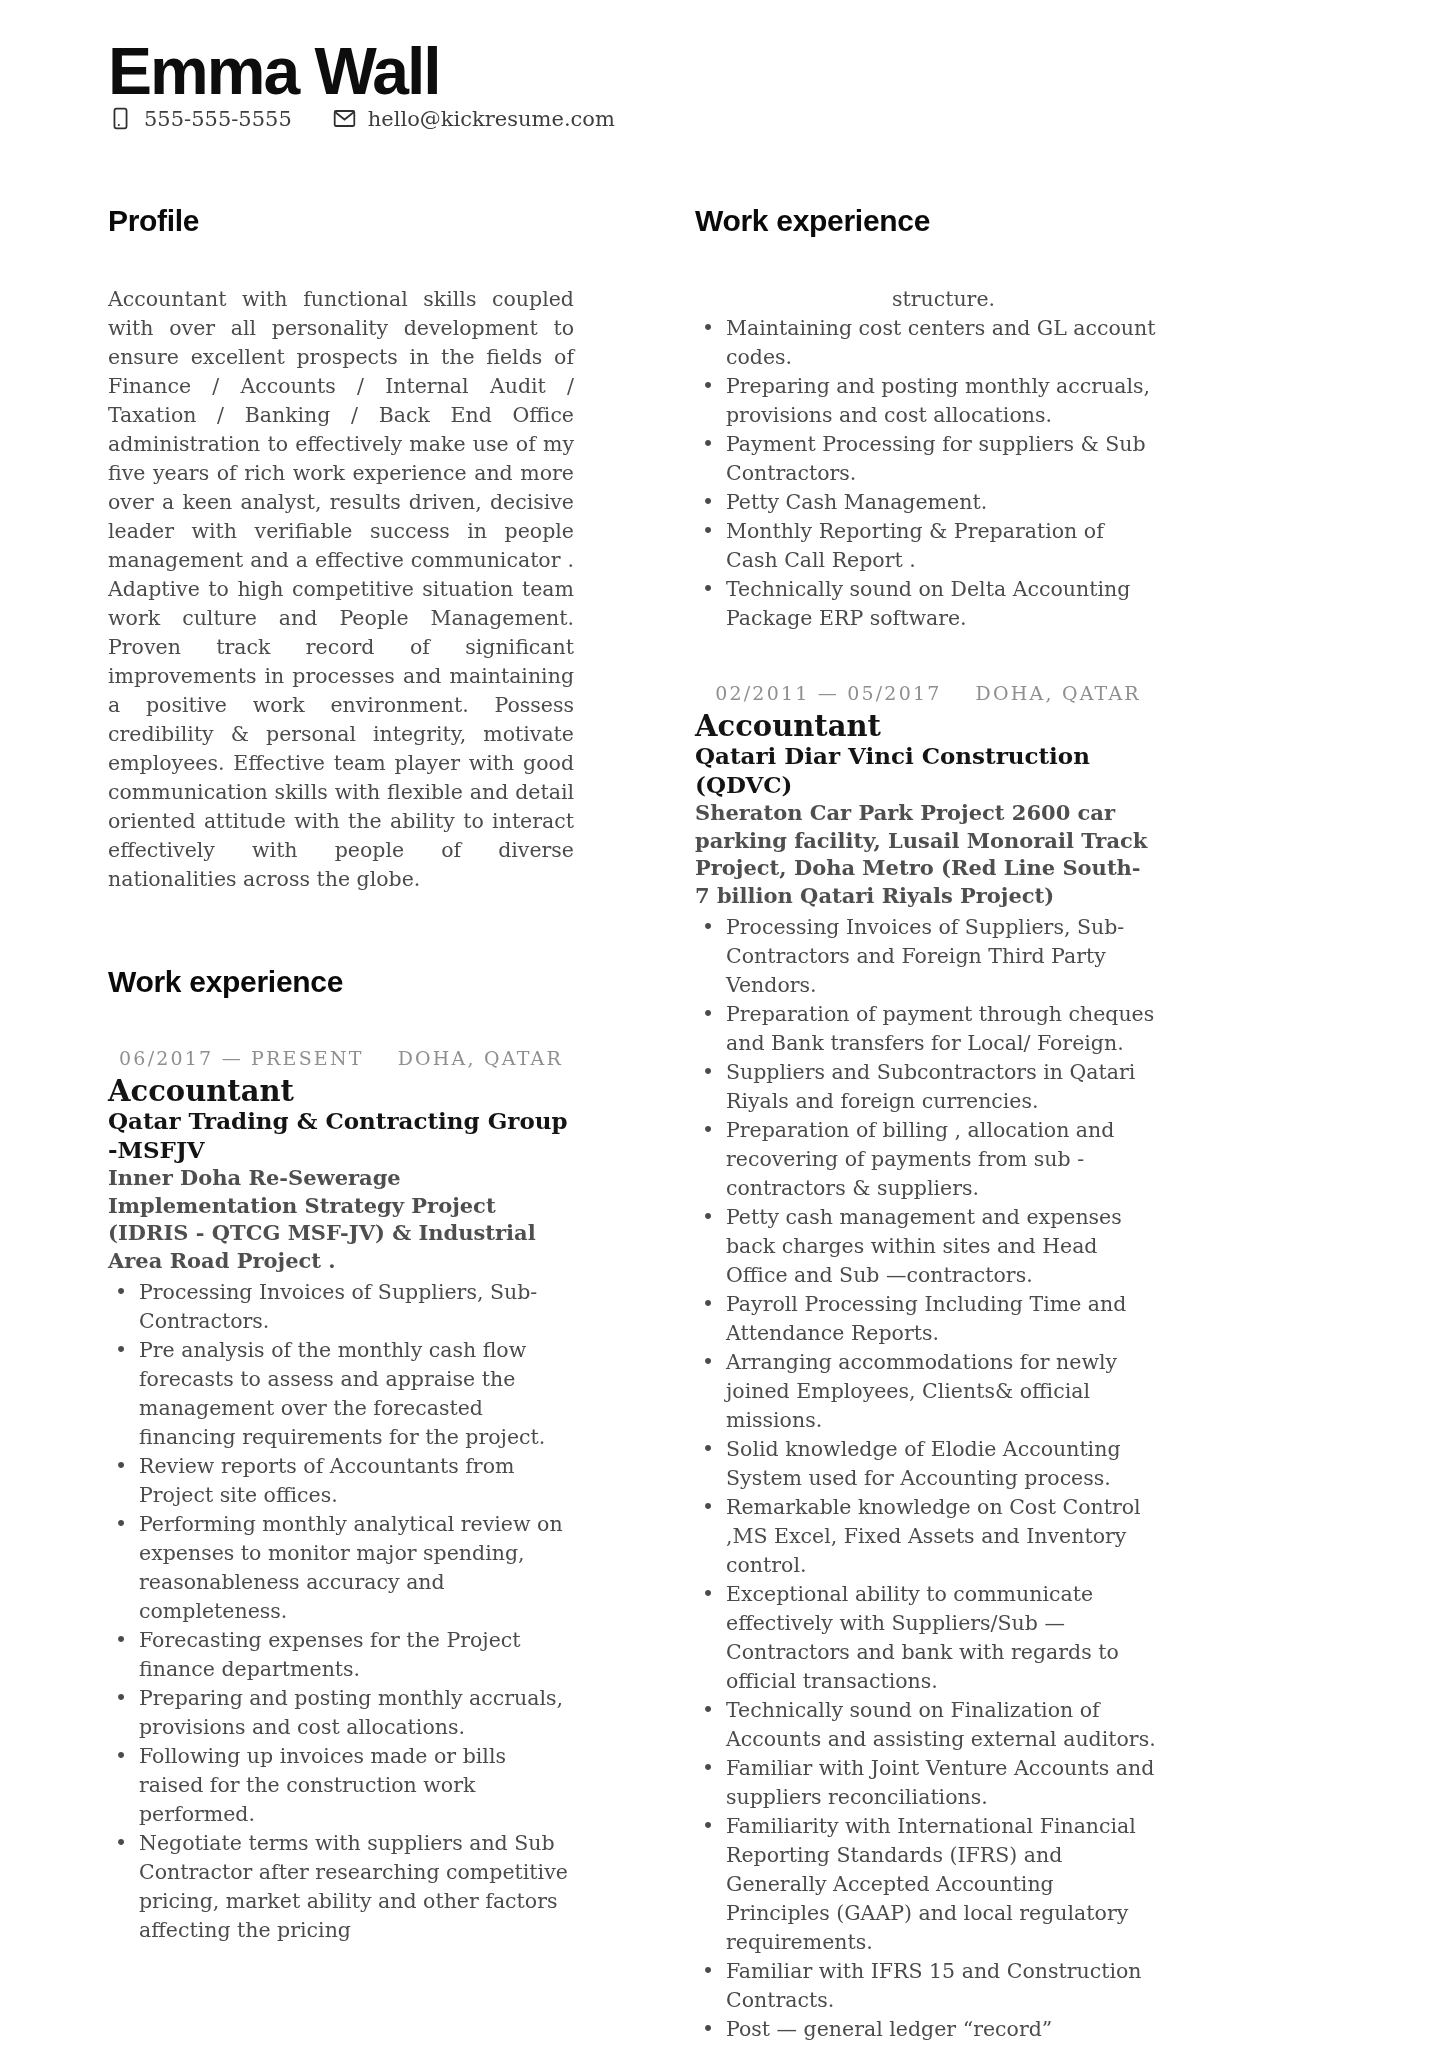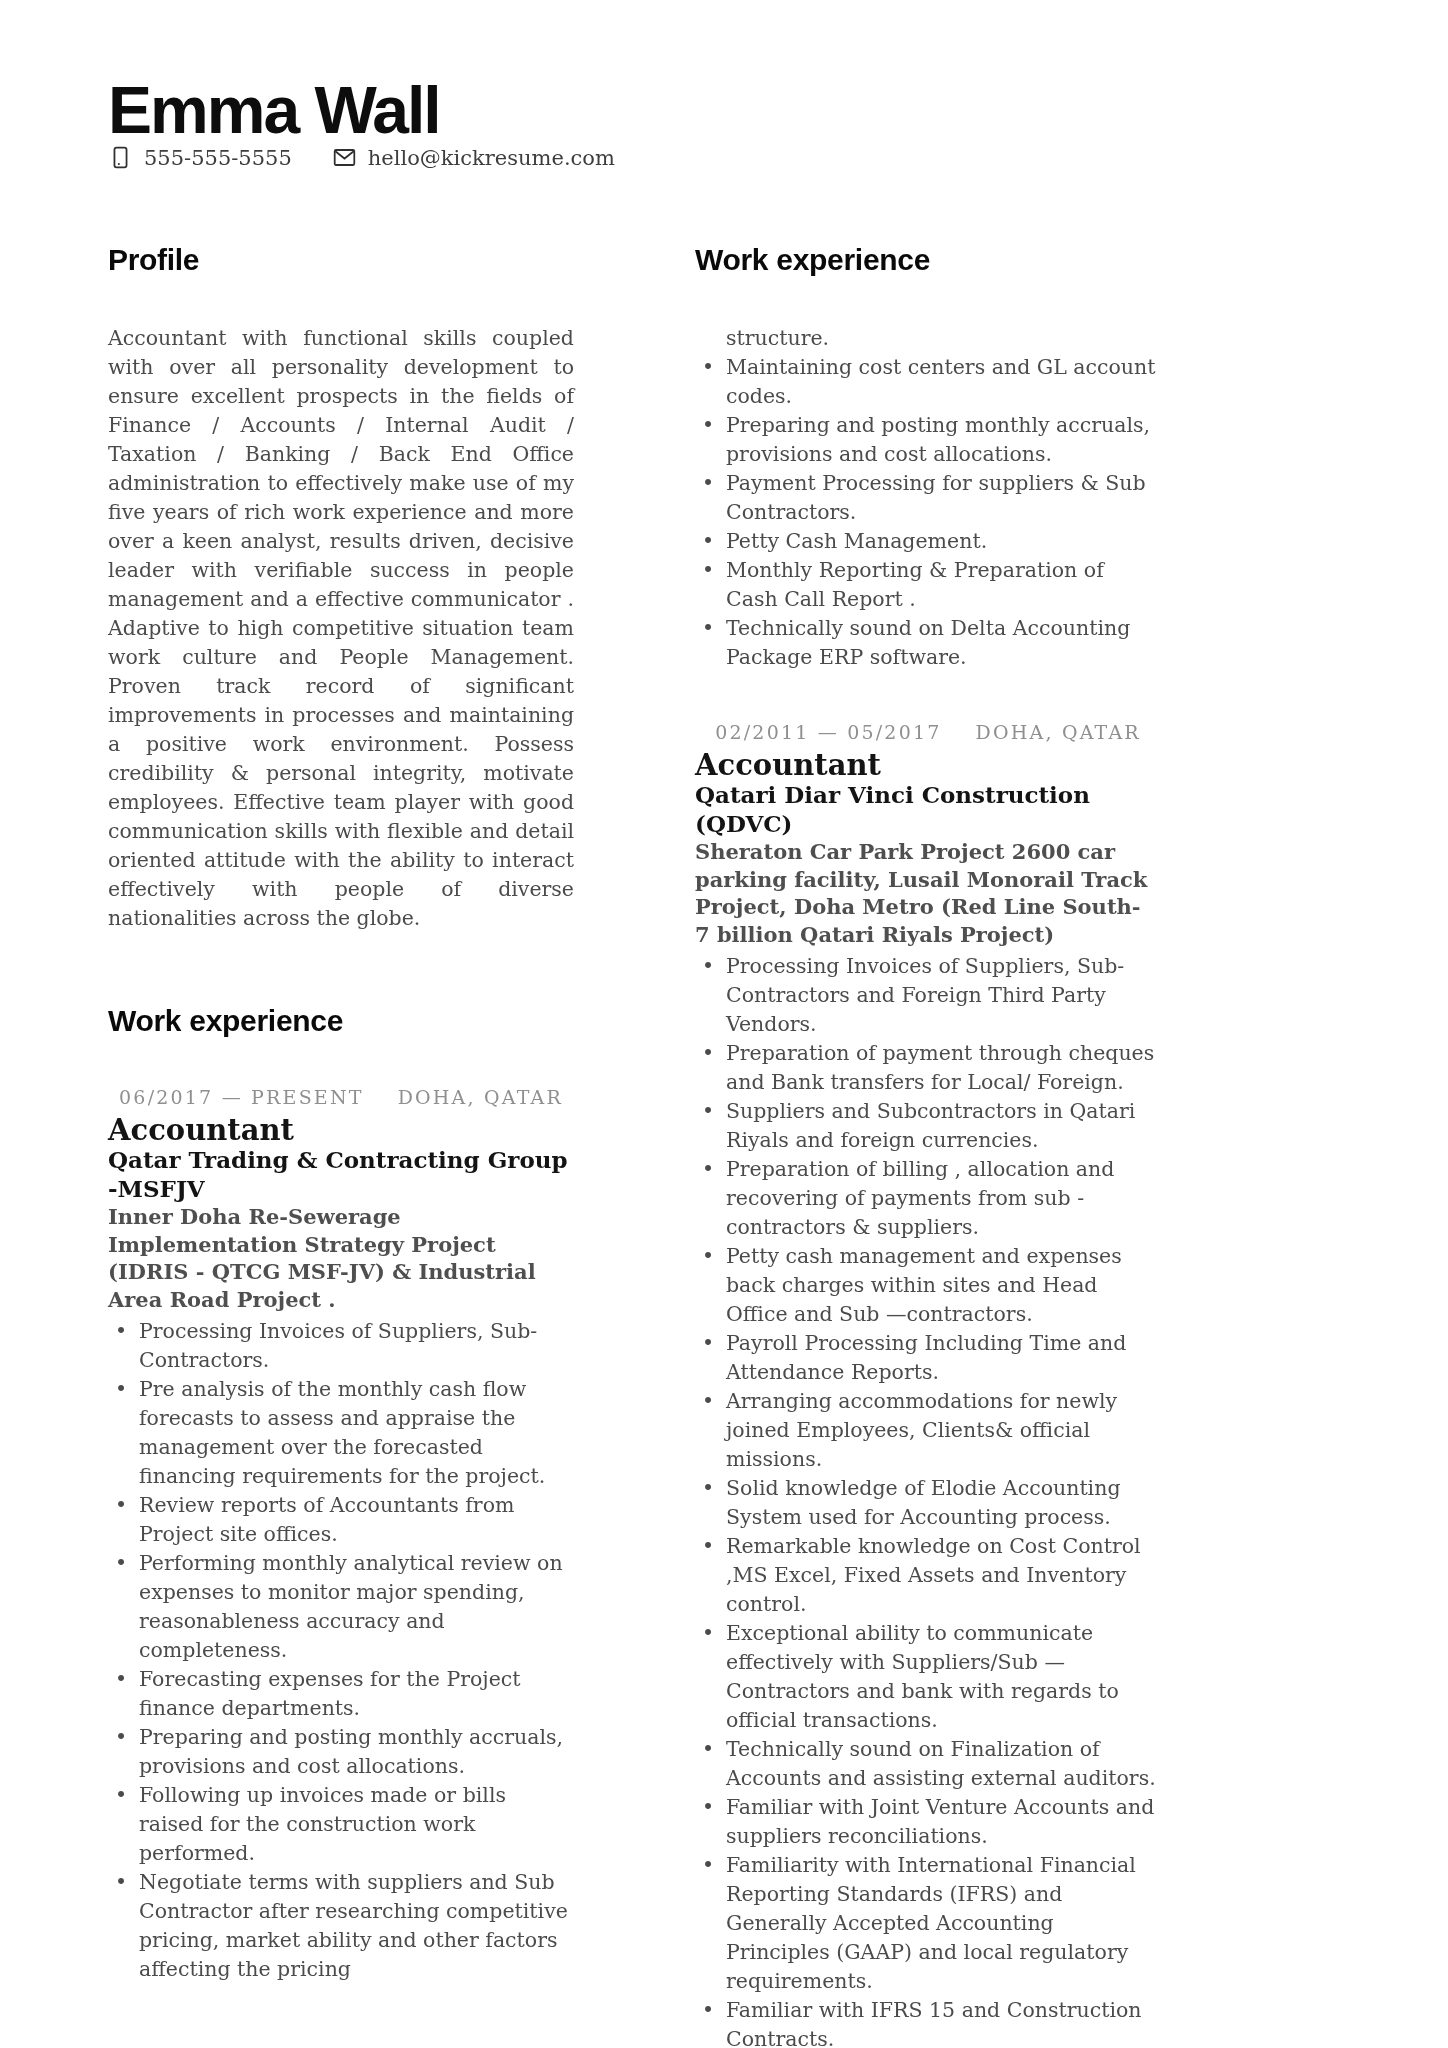--- a/index.html
+++ b/index.html
@@ -1,21 +1,21 @@
 <!DOCTYPE html>
 <html><head>
 <meta charset="utf-8">
 <style>
   html,body{margin:0;padding:0;}
   body{
     width:1448px;height:2048px;background:#ffffff;overflow:hidden;
     font-family:"DejaVu Serif", serif;color:#4b4b4b;
     -webkit-font-smoothing:antialiased;
   }
-  .page{box-sizing:border-box;width:1228px;height:2048px;padding:75px 67px 0 108px;}
+  .page{box-sizing:border-box;width:1228px;height:2048px;padding:36px 67px 0 108px;}
   .name{
     font-family:"Liberation Sans", sans-serif;font-weight:700;
     font-size:66px;line-height:70px;letter-spacing:-2px;color:#0d0d0d;margin:0;
   }
   .contact{display:flex;align-items:center;gap:40px;
     font-size:21px;color:#3d3d3d;}
   .contact-item{display:flex;align-items:center;gap:11px;}
   .icon{width:25px;height:25px;color:#2f2f2f;flex:0 0 auto;}
   .columns{display:flex;gap:121px;margin-top:72px;}
   .col{width:575px;box-sizing:border-box;}
@@ -32,21 +32,21 @@
     display:flex;gap:34px;line-height:24px;margin-bottom:6px;white-space:nowrap;justify-content:center;
   }
   .job-title{font-size:29px;font-weight:700;color:#141414;line-height:30px;}
   .job-company{font-size:23px;font-weight:700;color:#141414;line-height:29px;}
   .job-subtitle{font-size:21px;font-weight:700;color:#4f4f4f;line-height:27.5px;}
   ul.bullets{list-style:none;margin:4px 0 0 0;padding:0;}
   ul.bullets li{
     position:relative;padding-left:31px;font-size:20.5px;line-height:29px;color:#4b4b4b;
   }
   ul.bullets li::before{content:"\2022";position:absolute;left:7px;top:0;}
-  .continuation{padding-left:31px;font-size:20.5px;line-height:29px;color:#4b4b4b;}
+  .continuation{padding-left:31px;font-size:20.5px;line-height:29px;color:#4b4b4b;text-align:center;}
 </style>
 </head>
 <body>
 
 <div class="page">
 
   <h1 class="name">Emma Wall</h1>
 
   <div class="contact">
     <span class="contact-item">

